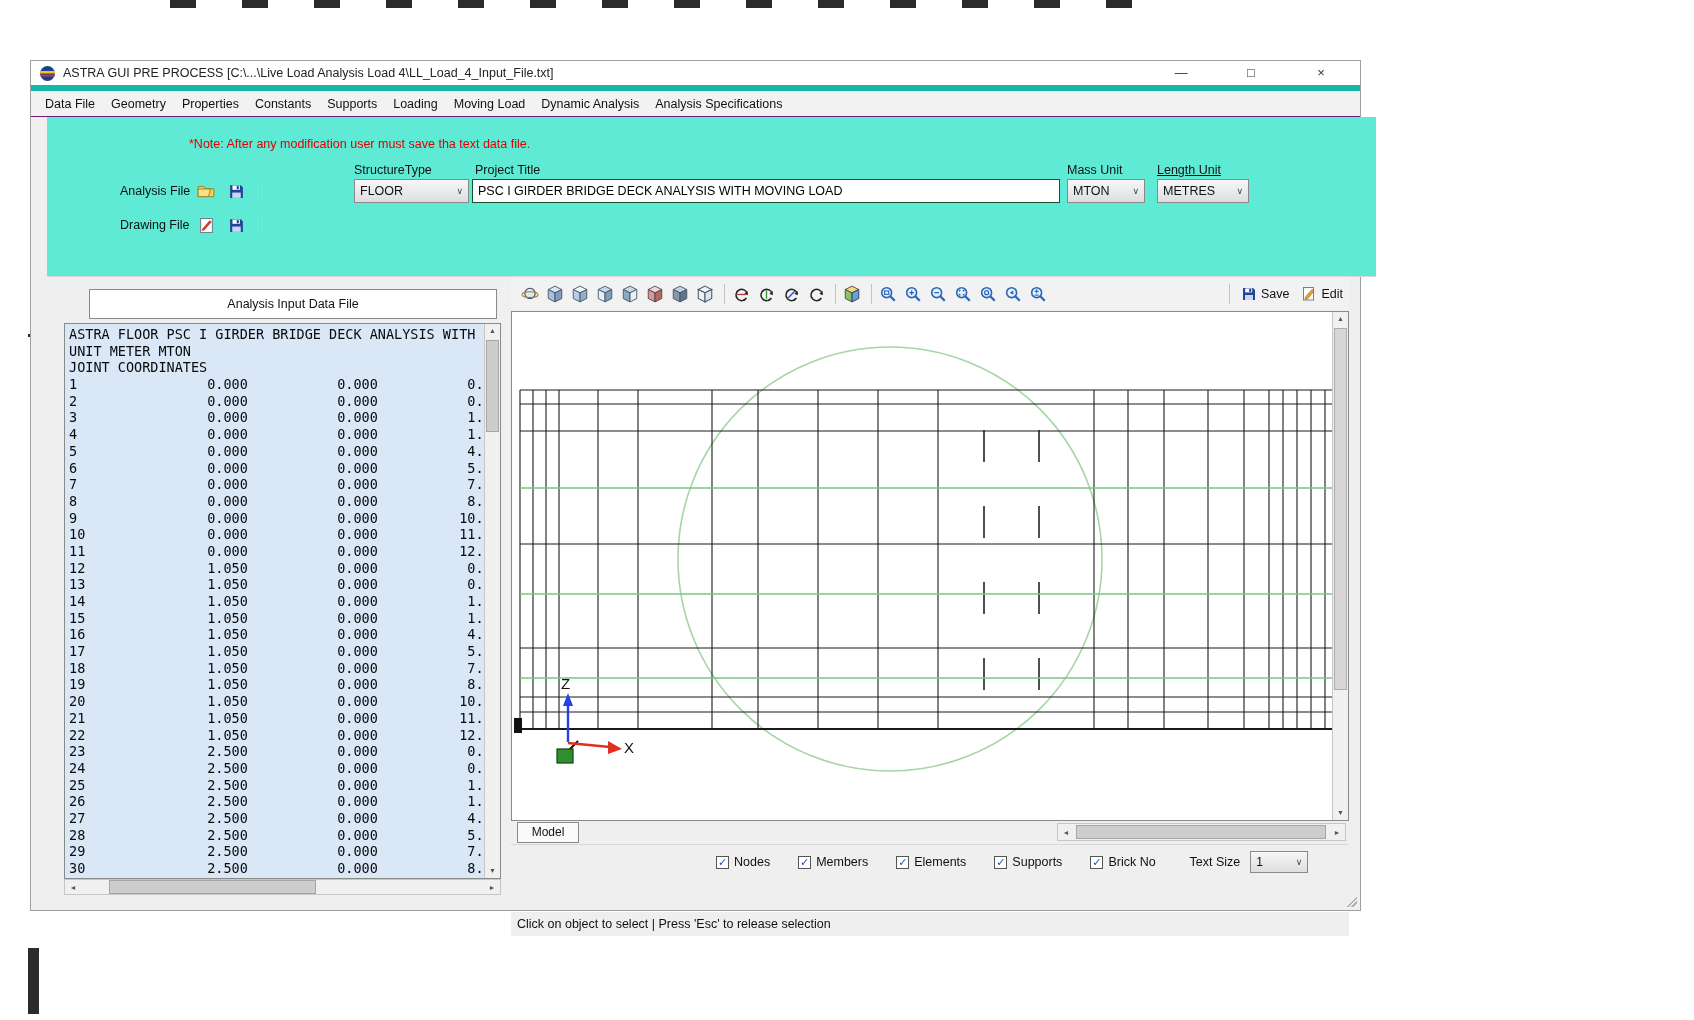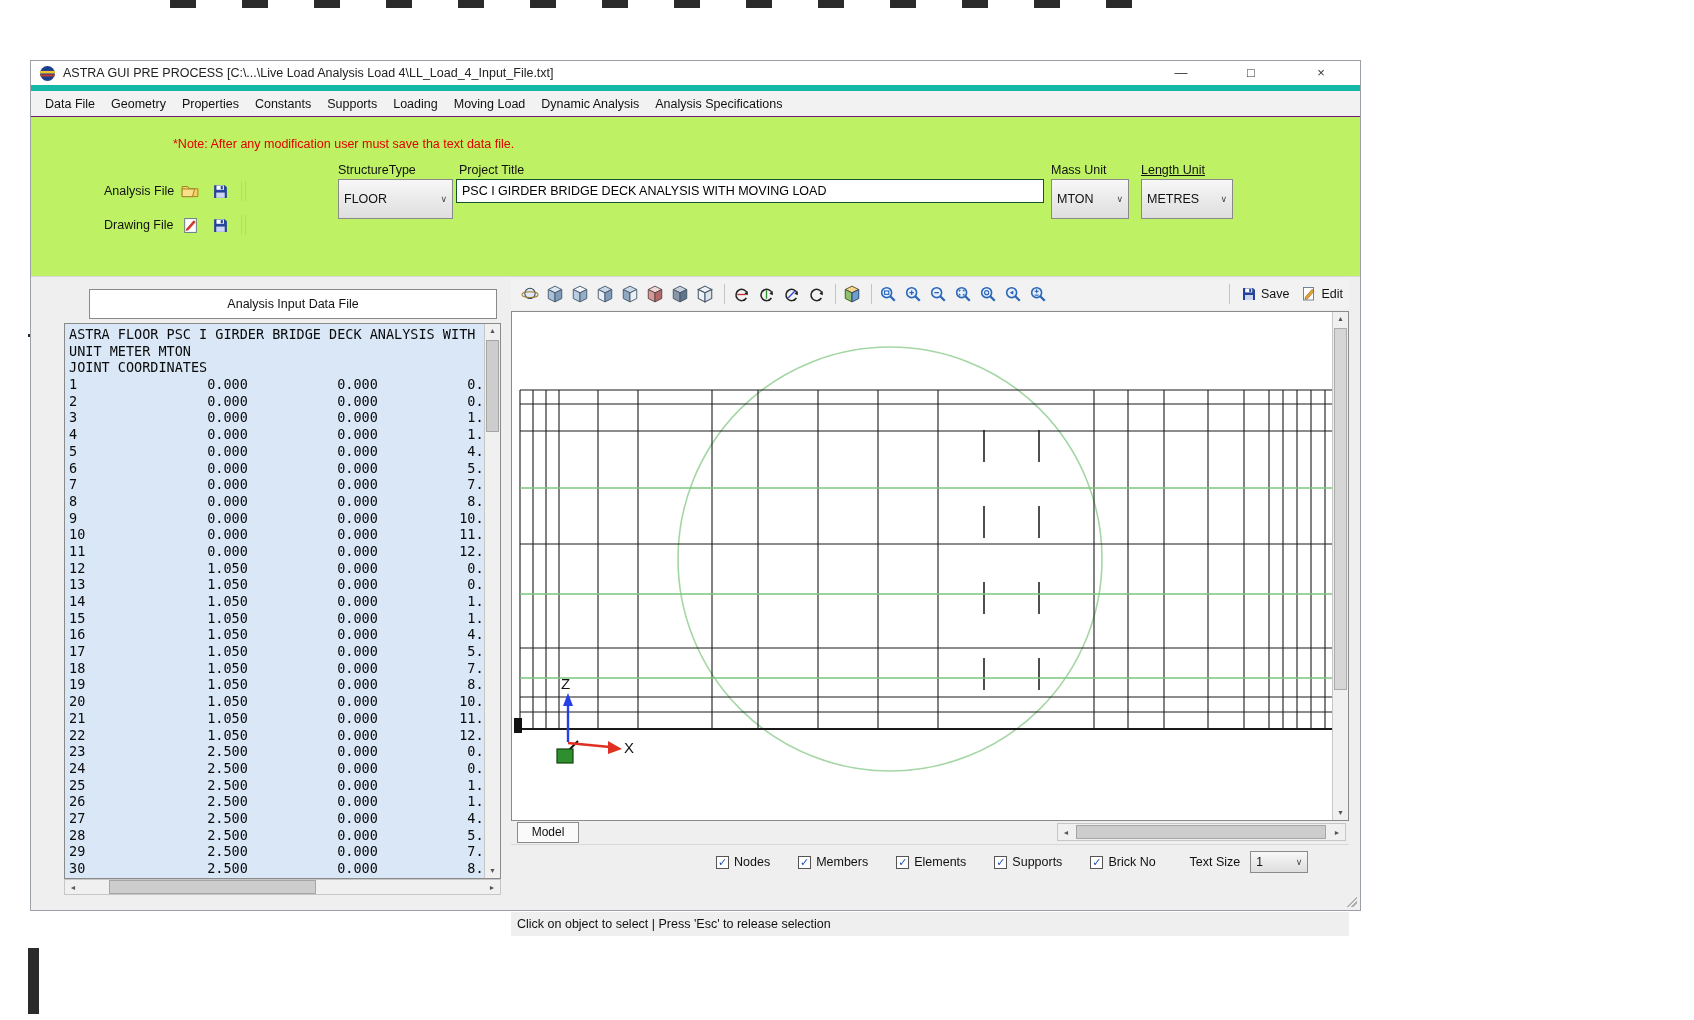--- a/index.html
+++ b/index.html
@@ -21,25 +21,25 @@
   .title{font-size:12.5px;color:#222;white-space:nowrap;overflow:hidden;flex:1;}
   .wbtns{display:flex;width:190px;justify-content:space-between;padding-right:14px;}
   .wbtn{width:50px;height:30px;text-align:center;line-height:29px;font-size:13px;color:#333;cursor:default;}
 
   
   .menubar{position:absolute;left:0;top:30px;width:100%;height:26px;background:#f2f2f2;
            border-bottom:1px solid #701a75;display:flex;align-items:center;padding-left:6px;box-sizing:border-box;}
   .menu-item{font-size:12.5px;padding:0 8px;white-space:nowrap;}
 
   
-  .formarea{position:absolute;left:0;top:56px;width:100%;height:160px;background:#bef264;
+  .formarea{position:absolute;left:16px;top:56px;width:100%;height:160px;background:#5eead4;
             border-bottom:1px solid #d8d8d8;box-sizing:border-box;}
   .note{position:absolute;left:142px;top:20px;color:#e00000;font-size:12.5px;}
   .flbl{position:absolute;top:46px;font-size:12.5px;color:#111;white-space:nowrap;}
-  .combo{position:absolute;height:40px;background:linear-gradient(#f7f7f7,#dedede);
+  .combo{position:absolute;height:24px;background:linear-gradient(#f7f7f7,#dedede);
          border:1px solid #8a8a8a;box-sizing:border-box;display:flex;align-items:center;
          padding:9px 5px;font-size:12.5px;}
   .combo-arrow{margin-left:auto;font-size:9px;color:#444;padding-left:4px;}
   .txtinput{position:absolute;left:425px;top:62px;width:588px;height:24px;box-sizing:border-box;
             border:1px solid #14532d;background:#fff;font:12.5px "Liberation Sans",sans-serif;padding:0 5px;}
   .filelbl{position:absolute;font-size:12.5px;}
   .fbtn{position:absolute;width:26px;height:24px;display:flex;align-items:center;justify-content:center;}
   .fsep{position:absolute;width:1px;height:20px;background:#c3c3c3;}
 
   

